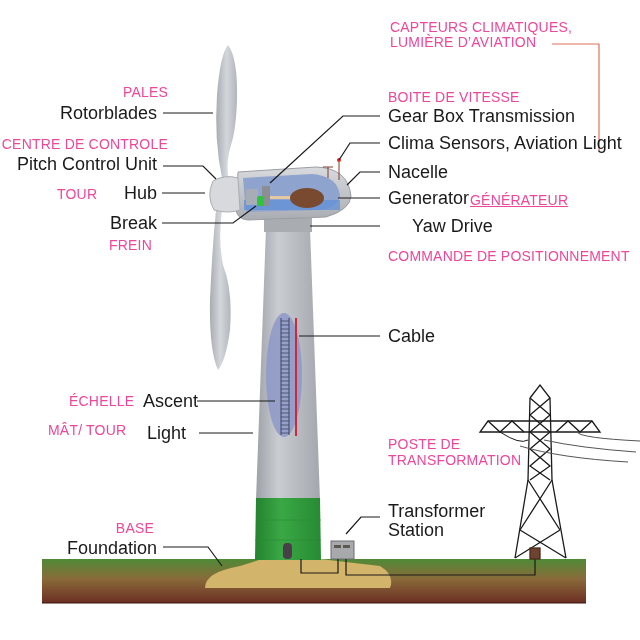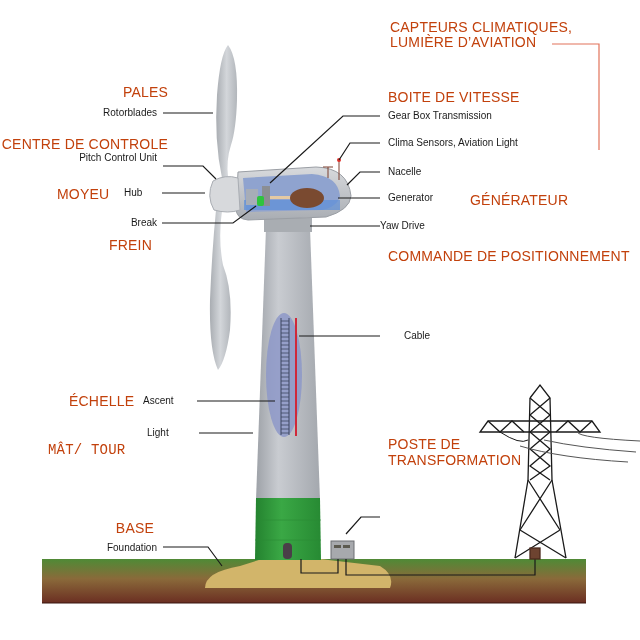--- a/index.html
+++ b/index.html
@@ -1,20 +1,20 @@
 <!DOCTYPE html>
 <html><head>
 <meta charset="utf-8">
 <style>
   html, body { margin:0; padding:0; background:#ffffff; }
   body { width:640px; height:640px; position:relative; overflow:hidden;
          font-family:"Liberation Sans", sans-serif; }
   #diagram { position:absolute; left:0; top:0; width:640px; height:640px; }
-  .lbl { position:absolute; white-space:nowrap; font-size:10px; color:#1a1a1a; line-height:16px; }
-  .fr  { position:absolute; white-space:nowrap; font-size:14px; color:#c2410c; line-height:15px; letter-spacing:0.2px; }
+  .lbl { position:absolute; white-space:nowrap; font-size:18px; color:#1a1a1a; line-height:16px; }
+  .fr  { position:absolute; white-space:nowrap; font-size:14px; color:#ec4899; line-height:15px; letter-spacing:0.2px; }
   .r { text-align:left; }
 </style>
 </head>
 <body>
 
 <div id="diagram">
 <svg width="640" height="640" viewBox="0 0 640 640" xmlns="http://www.w3.org/2000/svg">
   <defs>
     <linearGradient id="groundGrad" x1="0" y1="0" x2="0" y2="1">
       <stop offset="0" stop-color="#4f8a36"></stop>
@@ -157,42 +157,44 @@
   <path d="M552 44 L599 44 L599 150" fill="none" stroke="#e2735a" stroke-width="1.2"></path>
 </svg>
 
   <div class="fr" style="left:390px;top:20px;"><span style="white-space:pre">CAPTEURS CLIMATIQUES,
 LUMIÈRE D’AVIATION</span></div>
 
   <div class="fr r" style="right:472px;top:85px;">PALES</div>
   <div class="lbl r" style="right:483px;top:105px;">Rotorblades</div>
 
   <div class="fr r" style="right:472px;top:137px;">CENTRE DE CONTROLE</div>
-  <div class="lbl r" style="right:483px;top:150px;">Pitch Control Unit</div>
-
-  <div class="fr" style="left:57px;top:187px;">MOYEU</div>
+  <div class="lbl r" style="right:483px;top:156px;">Pitch Control Unit</div>
+
+  <div class="fr" style="left:57px;top:187px;">TOUR</div>
   <div class="lbl" style="left:124px;top:185px;text-align:right;">Hub</div>
 
   <div class="lbl r" style="right:483px;top:215px;">Break</div>
   <div class="fr r" style="right:488px;top:238px;margin-left:16px;">FREIN</div>
 
   <div class="fr" style="left:388px;top:90px;text-align:center;">BOITE DE VITESSE</div>
   <div class="lbl" style="left:388px;top:108px;">Gear Box Transmission</div>
   <div class="lbl" style="left:388px;top:135px;">Clima Sensors, Aviation Light</div>
   <div class="lbl" style="left:388px;top:164px;">Nacelle</div>
   <div class="lbl" style="left:388px;top:190px;">Generator</div>
-  <div class="fr" style="left:470px;top:193px;">GÉNÉRATEUR</div>
-  <div class="lbl" style="left:380px;top:218px;">Yaw Drive</div>
+  <div class="fr" style="left:470px;top:193px;text-decoration:underline;">GÉNÉRATEUR</div>
+  <div class="lbl" style="left:412px;top:218px;">Yaw Drive</div>
   <div class="fr" style="left:388px;top:240px;margin-top:9px;">COMMANDE DE POSITIONNEMENT</div>
 
-  <div class="lbl" style="left:388px;top:328px;margin-left:16px;">Cable</div>
+  <div class="lbl" style="left:388px;top:328px;">Cable</div>
 
   <div class="fr" style="left:69px;top:394px;">ÉCHELLE</div>
   <div class="lbl" style="left:143px;top:393px;">Ascent</div>
-  <div class="fr" style="left:48px;top:443px;font-family:Liberation Mono, monospace;">MÂT/ TOUR</div>
+  <div class="fr" style="left:48px;top:423px;">MÂT/ TOUR</div>
   <div class="lbl" style="left:147px;top:425px;">Light</div>
 
   <div class="fr" style="left:388px;top:436px;line-height:16px;"><span style="white-space:pre">POSTE DE
 TRANSFORMATION</span></div>
+  <div class="lbl" style="left:388px;top:502px;line-height:19px;"><span style="white-space:pre">Transformer
+Station</span></div>
 
   <div class="fr r" style="right:486px;top:521px;">BASE</div>
   <div class="lbl r" style="right:483px;top:540px;">Foundation</div>
 </div>
 
 </body></html>

